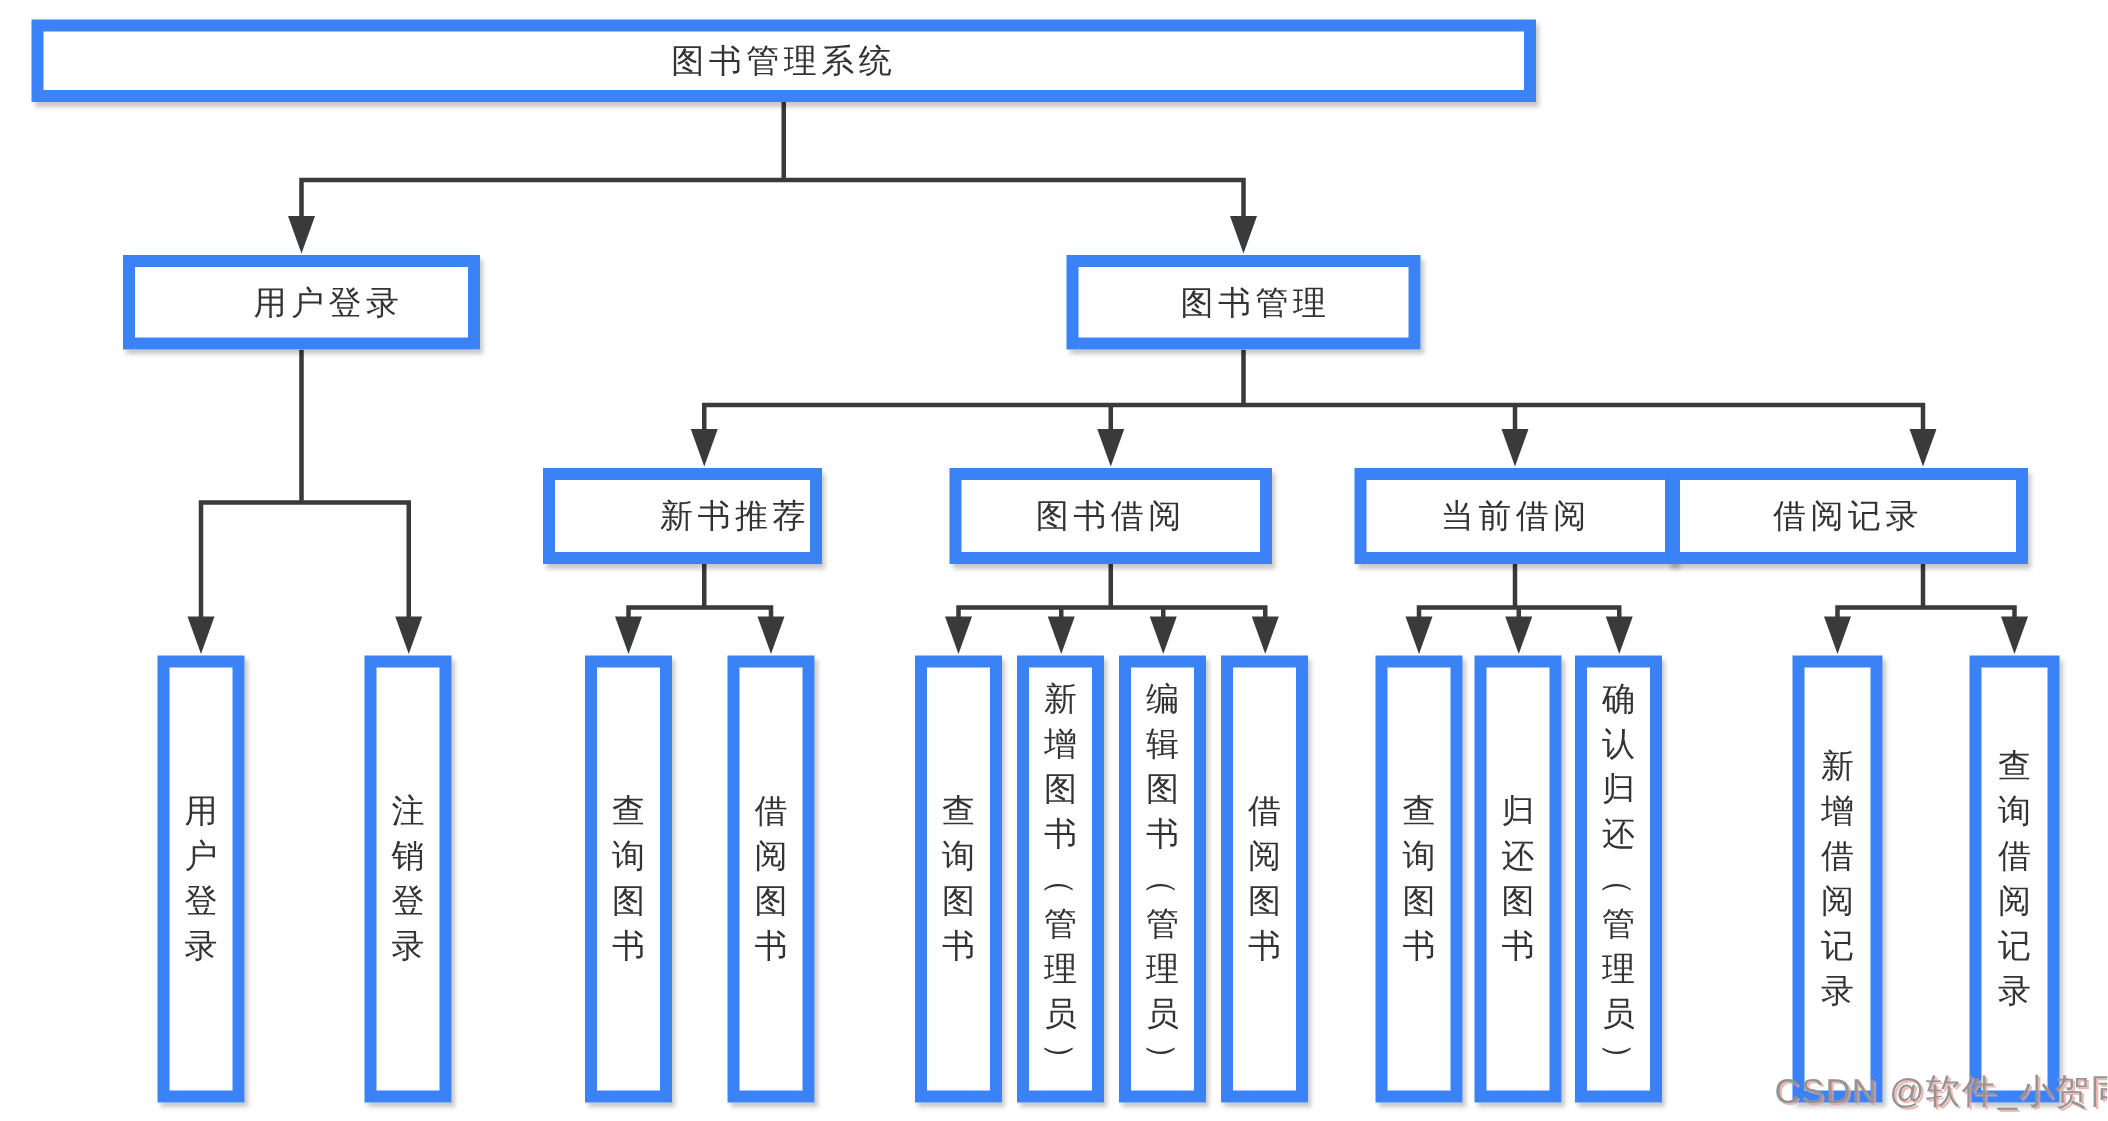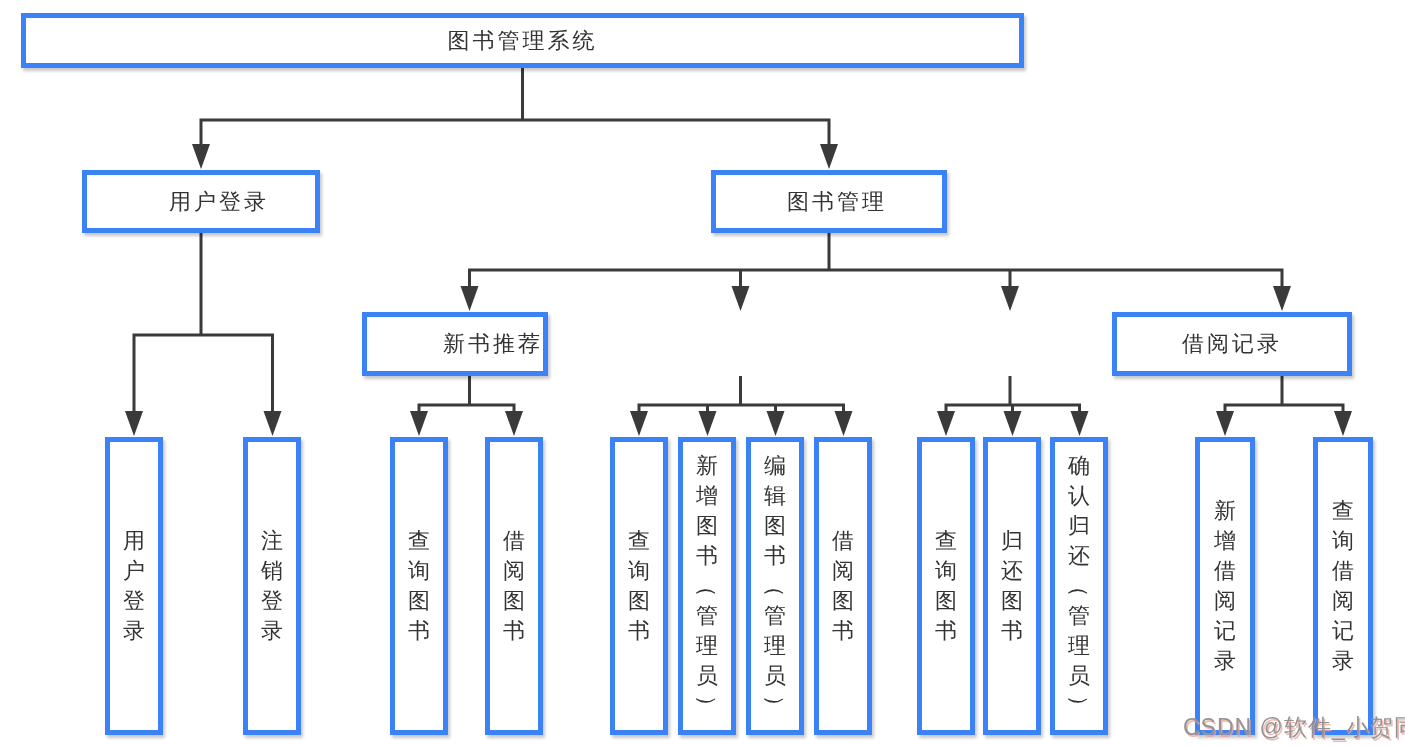--- a/index.html
+++ b/index.html
@@ -2,21 +2,21 @@
 <html><head>
 <meta charset="utf-8">
 <style>
   html,body{margin:0;padding:0;background:#ffffff;}
   .canvas{
     position:relative;width:1405px;height:747px;background:#ffffff;overflow:hidden;
     font-family:"Liberation Sans","DejaVu Sans",sans-serif;color:#333333;
   }
   .connectors{position:absolute;left:0;top:0;z-index:1;}
   .box{
-    position:absolute;z-index:2;background:#ffffff;border:5px solid #3b82f6;
+    position:absolute;z-index:2;background:#ffffff;border:8px solid #3b82f6;
     box-sizing:border-box;display:flex;align-items:center;justify-content:center;
     box-shadow:2px 3px 3px rgba(0,0,0,0.22);
   }
   .h-label{font-size:22px;letter-spacing:3px;color:#333333;white-space:nowrap;}
   .lv1{left:21px;top:13px;width:1003px;height:55px;}
   .lv2{top:170px;height:63px;}
   .lv3{top:312px;height:64px;}
   .leaf{top:437px;height:298px;width:58px;}
   .v-text{display:flex;flex-direction:column;align-items:center;}
   .v-text .ch{display:block;height:30px;line-height:30px;font-size:22px;color:#333333;}
@@ -71,20 +71,26 @@
   <div class="box lv2" style="left:82px;width:238px;padding-left:36px;">
     <span class="h-label">用户登录</span>
   </div>
   <div class="box lv2" style="left:711px;width:236px;padding-left:16px;">
     <span class="h-label">图书管理</span>
   </div>
 
   <div class="box lv3" style="left:362px;width:186px;justify-content:flex-end;">
     <span class="h-label">新书推荐</span>
   </div>
+  <div class="box lv3" style="left:633px;width:215px;">
+    <span class="h-label">图书借阅</span>
+  </div>
+  <div class="box lv3" style="left:903px;width:215px;">
+    <span class="h-label">当前借阅</span>
+  </div>
   <div class="box lv3" style="left:1112px;width:240px;">
     <span class="h-label">借阅记录</span>
   </div>
 
   <div class="box leaf" style="left:105px;">
     <span class="v-text">
         <span class="ch">用</span>
         <span class="ch">户</span>
         <span class="ch">登</span>
         <span class="ch">录</span>

